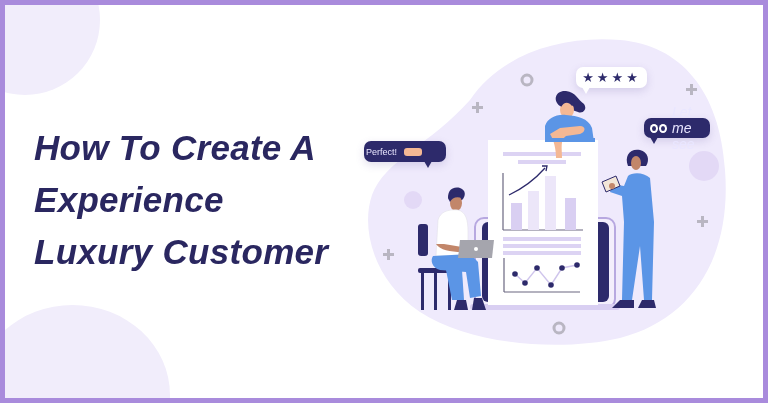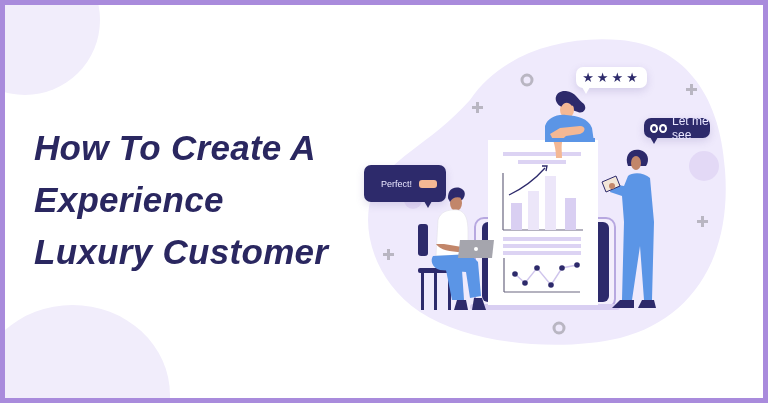--- a/index.html
+++ b/index.html
@@ -147,29 +147,29 @@
       <ellipse cx="636" cy="163" rx="5" ry="7" fill="#c2866a"></ellipse>
       <path d="M 628 176 C 632 172 644 172 650 178 L 654 222 L 624 222 L 622 196 L 610 192 L 612 184 L 624 186 Z" fill="#5b95e6"></path>
       <path d="M 624 222 L 654 222 L 652 300 L 644 300 L 640 246 L 632 300 L 622 300 Z" fill="#5b95e6"></path>
       <path d="M 620 300 L 634 300 L 634 308 L 612 308 Z" fill="#2d2a6b"></path>
       <path d="M 642 300 L 654 300 L 656 308 L 638 308 Z" fill="#2d2a6b"></path>
       <path d="M 602 182 L 616 176 L 620 186 L 606 192 Z" fill="#f2e6d8" stroke="#2d2a6b" stroke-width="1"></path>
       <circle cx="612" cy="186" r="3" fill="#c2866a"></circle>
     </g>
   </svg>
 
-  <div class="bubble dark perfect" style="left:359px; top:160px; width:82px; height:37px; padding-left:17px;">
+  <div class="bubble dark perfect" style="left:359px; top:136px; width:82px; height:21px; padding-left:2px;">
     <span>Perfect!</span>
     <span style="display:inline-block; width:18px; height:8px; background:#f4b894; border-radius:3px; margin-left:2px;"></span>
   </div>
 
   <div class="bubble light stars" style="left:571px; top:62px; width:71px; height:21px; justify-content:center;">
     <span class="stars-text">★★★★</span>
   </div>
 
-  <div class="bubble dark letme" style="left:639px; top:113px; width:66px; height:20px; padding-left:6px; font-size:12px;">
+  <div class="bubble dark letme" style="left:639px; top:113px; width:66px; height:20px; padding-left:6px; font-size:14px;font-style:italic;">
     <span class="eyes">
       <span class="eye"></span>
         <span class="eye"></span>
     </span>
     <span>Let me see</span>
   </div>
 </div>
 
 </body></html>

